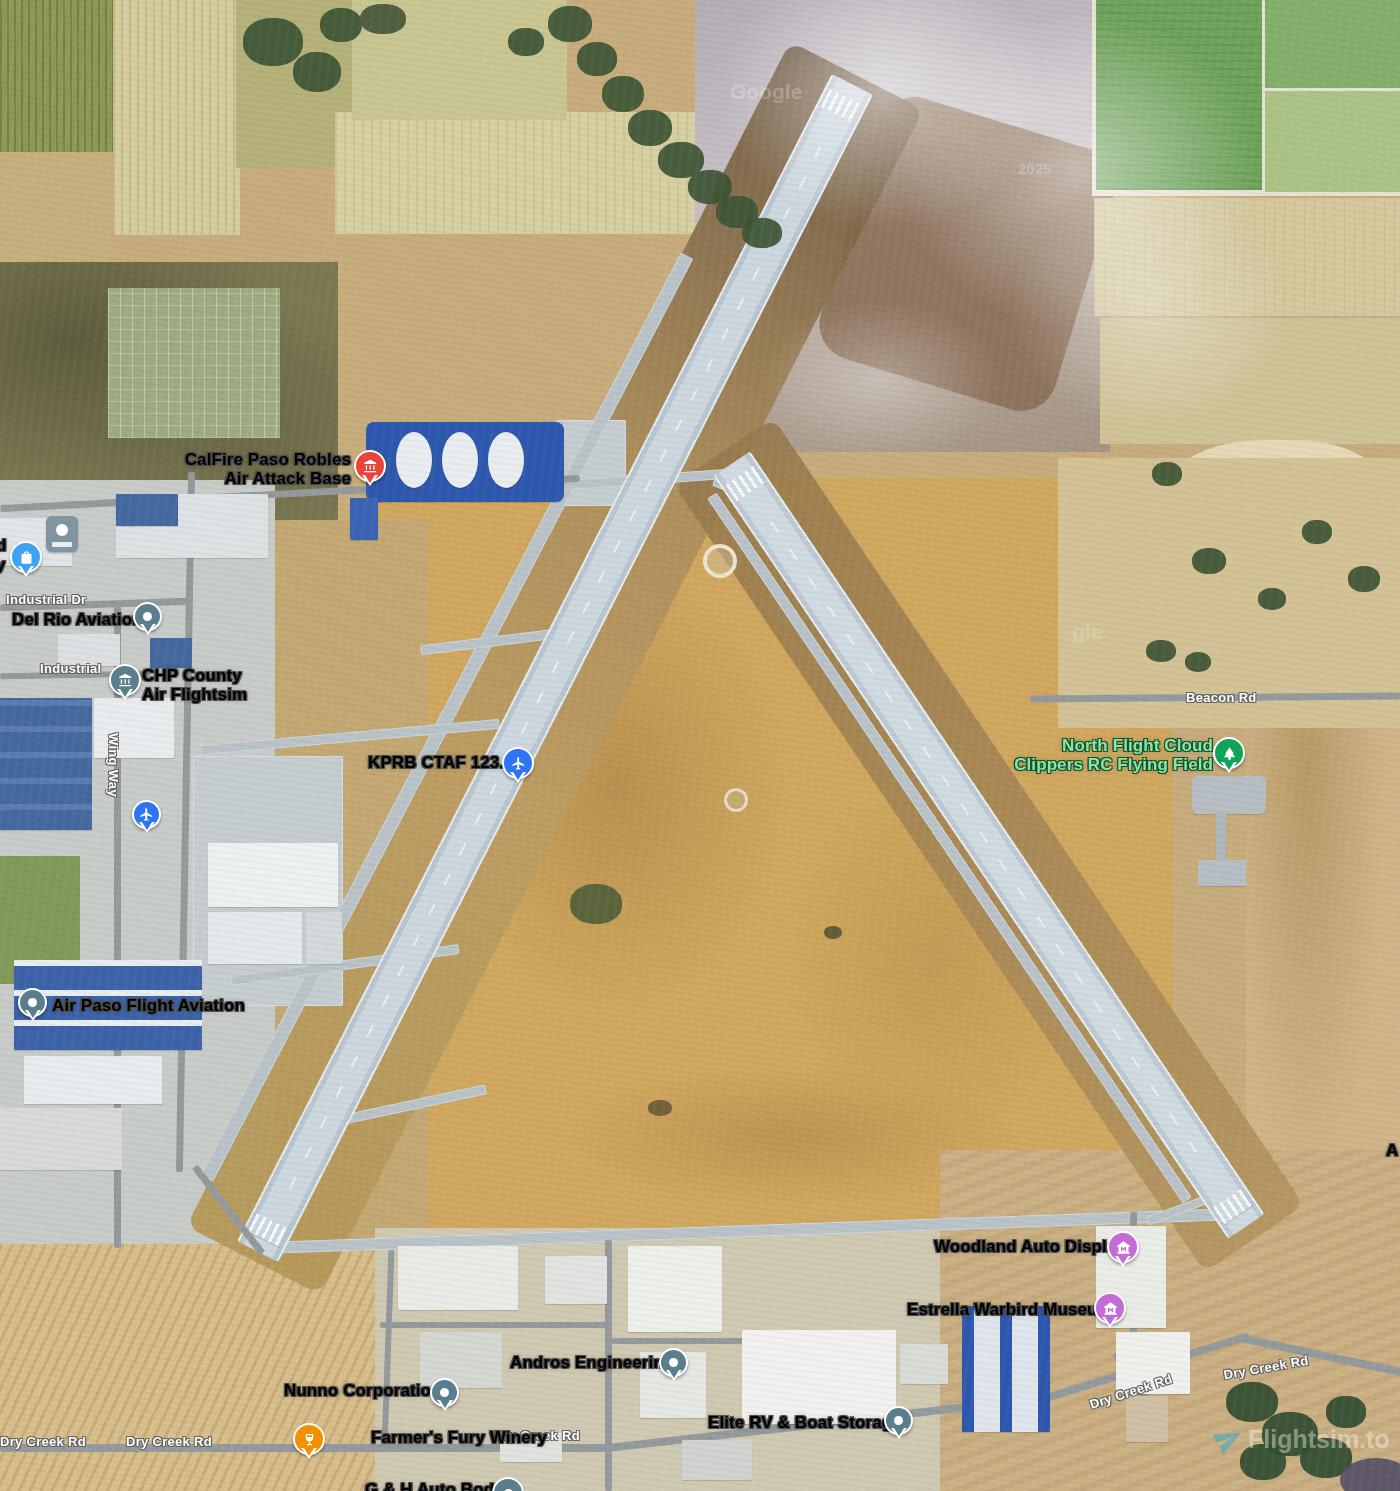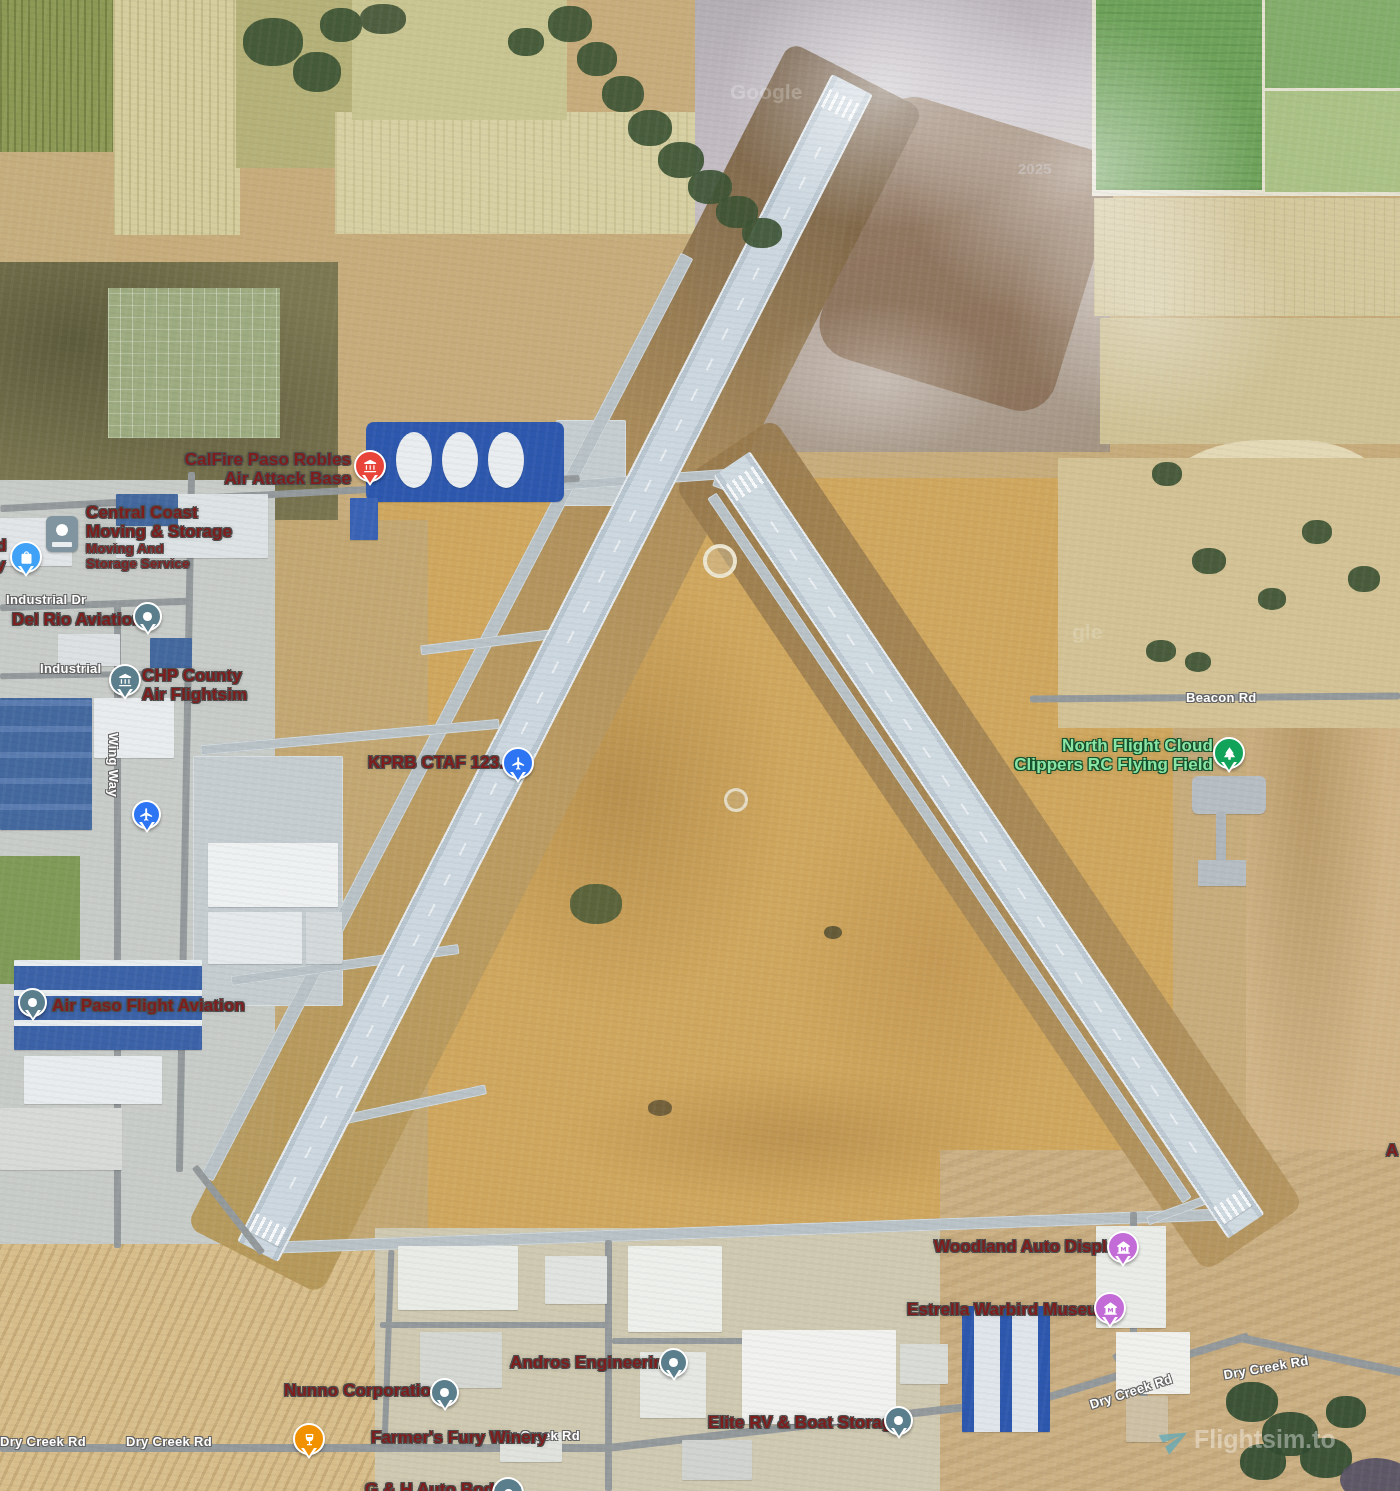--- a/index.html
+++ b/index.html
@@ -14,21 +14,21 @@
   .rwy{position:absolute;border-radius:3px;}
   .rwy .cl{position:absolute;left:50%;top:70px;bottom:70px;width:2px;margin-left:-1px;
            background:repeating-linear-gradient(#f2f6f8 0 13px,transparent 13px 34px);opacity:.75;}
   .rwy .thr{position:absolute;left:5px;right:5px;height:20px;
             background:repeating-linear-gradient(90deg,rgba(255,255,255,.85) 0 3px,transparent 3px 7.5px);}
   .rwy .thr.t{top:14px}.rwy .thr.b{bottom:14px}
   .tax{position:absolute;background:#b9c2c7;box-shadow:inset 0 0 0 1px rgba(230,236,239,.55);border-radius:2px;}
   .rd{position:absolute;background:#94999c;border-radius:2px;}
   .b{position:absolute;background:#e9ecee;border-radius:1px;box-shadow:0 1px 1px rgba(0,0,0,.15);}
   
-  .lbl{position:absolute;z-index:41;color:#7f1d1d;font-weight:700;font-size:17px;line-height:1.12;
+  .lbl{position:absolute;z-index:41;color:#000000;font-weight:700;font-size:17px;line-height:1.12;
        white-space:nowrap;letter-spacing:.1px;
        text-shadow:-1.2px -1.2px 0 #4c4c4c,1.2px -1.2px 0 #4c4c4c,-1.2px 1.2px 0 #4c4c4c,1.2px 1.2px 0 #4c4c4c,0 0 5px rgba(0,0,0,.35);}
   .lbl .l{display:block;}
   .lbl .sub{display:block;font-size:13.5px;font-weight:700;opacity:.96;}
   .ralign{text-align:right;}
   .greenlbl{color:#8ae5a5;
        text-shadow:-1.2px -1.2px 0 #14512d,1.2px -1.2px 0 #14512d,-1.2px 1.2px 0 #14512d,1.2px 1.2px 0 #14512d,0 0 5px rgba(10,60,30,.45);}
   .roadlbl{position:absolute;z-index:40;color:#fff;font-weight:700;font-size:13px;letter-spacing:.3px;white-space:nowrap;
        text-shadow:-1px -1px 0 #616161,1px -1px 0 #616161,-1px 1px 0 #616161,1px 1px 0 #616161;}
   
@@ -213,46 +213,40 @@
     <div class="a" style="left:900px;top:10px;width:360px;height:320px;background:radial-gradient(closest-side,rgba(255,255,255,.5),rgba(255,255,255,0));"></div>
     <div class="a" style="left:1010px;top:190px;width:280px;height:240px;background:radial-gradient(closest-side,rgba(255,255,255,.35),rgba(255,255,255,0));"></div>
     <div class="a" style="left:760px;top:300px;width:240px;height:160px;background:radial-gradient(closest-side,rgba(255,255,255,.3),rgba(255,255,255,0));"></div>
   </div>
 
   <div class="grain"></div>
 
   <div class="wm" style="left:730px;top:80px;font-size:21px;opacity:.22;">Google</div>
   <div class="wm" style="left:1072px;top:620px;font-size:21px;opacity:.18;">gle</div>
   <div class="wm" style="left:1018px;top:160px;font-size:15px;color:#e7ebf6;opacity:.3;">2025</div>
-  <div class="a" style="left:1160px;top:1424px;z-index:39;display:flex;align-items:center;gap:4px;">
+  <div class="a" style="left:1214px;top:1424px;z-index:39;display:flex;align-items:center;gap:4px;">
     <svg width="30" height="30" viewBox="0 0 24 24" style="fill:rgba(95,170,185,.75);transform:rotate(-28deg);">
         <path d="M2 21L23 12 2 3v7l15 2-15 2z"></path>
       </svg>
     <span class="wm" style="position:static;font-size:25px;color:rgba(255,255,255,.38);">Flightsim.to</span>
   </div>
 
   <div class="lbl ralign" style="left:130px;top:450px;width:221px;">
     <span class="l">CalFire Paso Robles</span>
     <span class="l">Air Attack Base</span>
   </div>
   <div class="pin" style="--pc:#e8443a;left:354px;top:450px;">
     <svg viewBox="0 0 24 24">
         <path d="M6.5 10h-2v7h2zm6 0h-2v7h2zm8.5 9H2v2h19zm-2.5-9h-2v7h2zM11.5 1L2 6v2h19V6z"></path>
       </svg>
   </div>
 
   <div class="a" style="left:46px;top:516px;width:32px;height:36px;background:#8095a0;border-radius:6px;box-shadow:0 1px 2px rgba(0,0,0,.3);z-index:42;">
     <div class="a" style="left:10px;top:8px;width:12px;height:12px;border-radius:50%;background:#fff;"></div>
     <div class="a" style="left:6px;top:26px;width:20px;height:5px;background:#e9edef;border-radius:1px;"></div>
-  </div>
-  <div class="lbl" style="left:86px;top:503px;">
-    <span class="l">Central Coast</span>
-    <span class="l">Moving &amp; Storage</span>
-    <span class="sub">Moving And</span>
-    <span class="sub">Storage Service</span>
   </div>
   <div class="pin" style="--pc:#3fa2f7;left:10px;top:541px;">
     <svg viewBox="0 0 24 24">
         <path d="M18 6h-2c0-2.21-1.79-4-4-4S8 3.79 8 6H6c-1.1 0-2 .9-2 2v12c0 1.1.9 2 2 2h12c1.1 0 2-.9 2-2V8c0-1.1-.9-2-2-2zm-6-2c1.1 0 2 .9 2 2h-4c0-1.1.9-2 2-2z"></path>
       </svg>
   </div>
 
   <div class="lbl" style="left:-4px;top:536px;">
     <span class="l">d</span>
     <span class="l">y</span>

